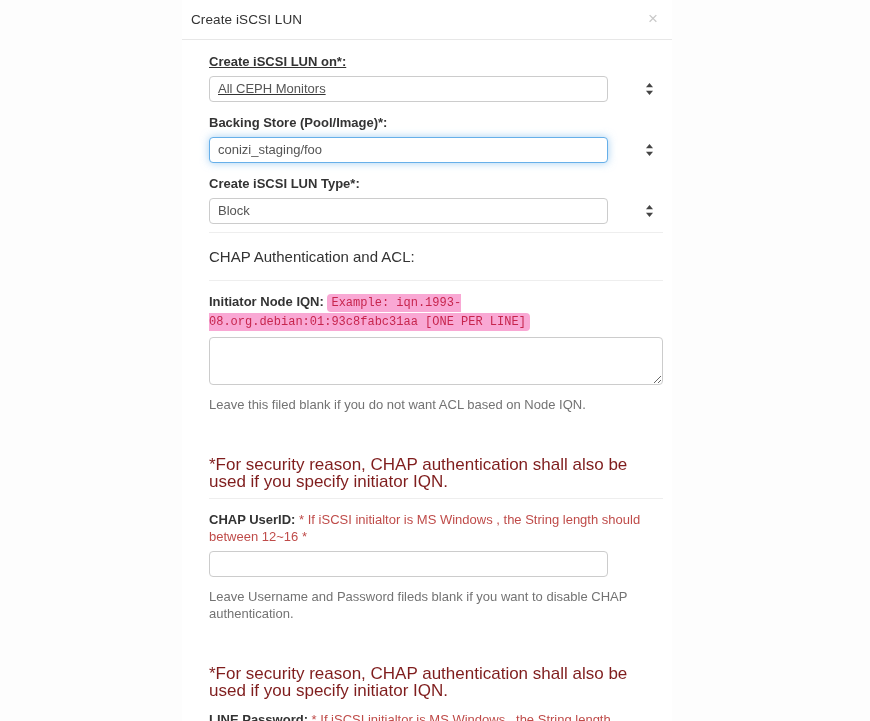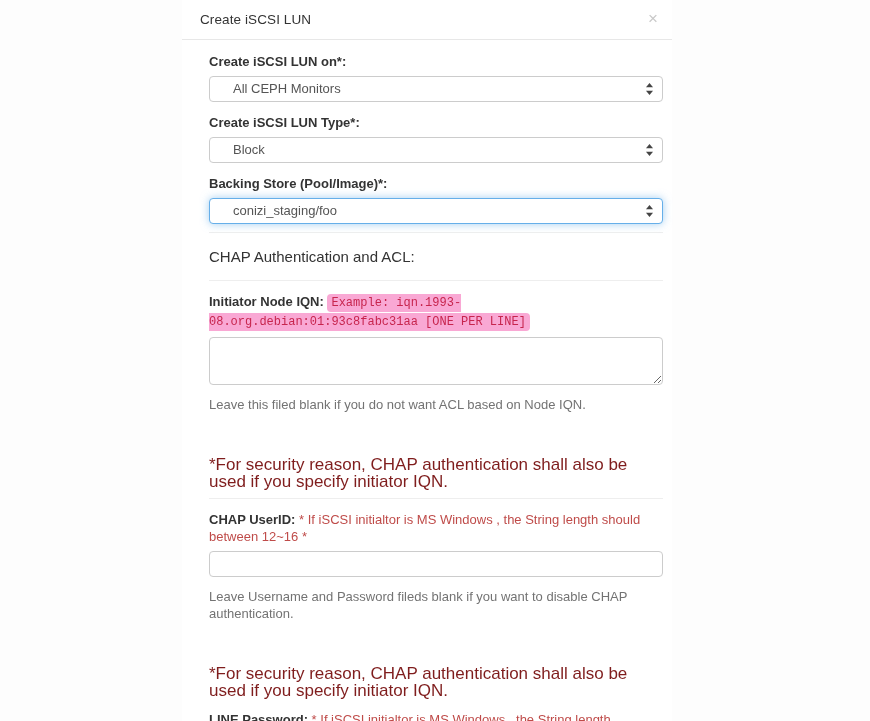--- a/index.html
+++ b/index.html
@@ -26,21 +26,21 @@
   }
 
   .modal-header {
     position: relative;
     height: 40px;
     border-bottom: 1px solid #e7e7e7;
     box-sizing: border-box;
   }
   .modal-title {
     position: absolute;
-    left: 18px;
+    left: 9px;
     top: 12px;
     font-size: 13.5px;
     font-weight: 400;
     color: #333333;
     letter-spacing: 0.1px;
   }
   .modal-close {
     position: absolute;
     right: 9px;
     top: 9px;
@@ -58,37 +58,37 @@
     font-family: "Liberation Sans", sans-serif;
   }
 
   .modal-body {
     padding: 0 27px 0 27px;
   }
 
   .form-group {
     padding-top: 12px;
   }
-  .form-group.first { padding-top: 13px; }
+  .form-group.first { padding-top: 13px; text-decoration: underline; }
 
   .control-label {
     display: block;
     font-size: 13px;
     font-weight: bold;
     color: #333333;
     margin-bottom: 6px;
     line-height: 17px;
   }
 
   .form-control {
     display: block;
     box-sizing: border-box;
-    width: 454px;
+    width: 399px;
     height: 26px;
-    padding: 3px 23px;
+    padding: 3px 8px;
     font-size: 13px;
     font-family: "Liberation Sans", sans-serif;
     color: #555555;
     background-color: #ffffff;
     border: 1px solid #cccccc;
     border-radius: 4px;
     outline: none;
   }
 
   select.form-control {
@@ -195,49 +195,49 @@
         <span class="select-arrows">
           <svg width="9" height="14" viewBox="0 0 9 14">
             <polygon points="4.5,1 8,5.2 1,5.2" fill="#444"></polygon>
             <polygon points="4.5,13 8,8.8 1,8.8" fill="#444"></polygon>
           </svg>
         </span>
       </div>
     </div>
 
     <div class="form-group">
+      <label class="control-label">Backing Store (Pool/Image)*:</label>
+      <div class="select-wrap">
+        <select class="form-control focused">
+          <option>conizi_staging/foo</option>
+        </select>
+        <span class="select-arrows">
+          <svg width="9" height="14" viewBox="0 0 9 14">
+            <polygon points="4.5,1 8,5.2 1,5.2" fill="#444"></polygon>
+            <polygon points="4.5,13 8,8.8 1,8.8" fill="#444"></polygon>
+          </svg>
+        </span>
+      </div>
+    </div>
+
+    <div class="form-group">
       <label class="control-label">Create iSCSI LUN Type*:</label>
       <div class="select-wrap">
         <select class="form-control">
           <option>Block</option>
         </select>
         <span class="select-arrows">
           <svg width="9" height="14" viewBox="0 0 9 14">
             <polygon points="4.5,1 8,5.2 1,5.2" fill="#444"></polygon>
             <polygon points="4.5,13 8,8.8 1,8.8" fill="#444"></polygon>
           </svg>
         </span>
       </div>
     </div>
 
-    <div class="form-group">
-      <label class="control-label">Backing Store (Pool/Image)*:</label>
-      <div class="select-wrap">
-        <select class="form-control focused">
-          <option>conizi_staging/foo</option>
-        </select>
-        <span class="select-arrows">
-          <svg width="9" height="14" viewBox="0 0 9 14">
-            <polygon points="4.5,1 8,5.2 1,5.2" fill="#444"></polygon>
-            <polygon points="4.5,13 8,8.8 1,8.8" fill="#444"></polygon>
-          </svg>
-        </span>
-      </div>
-    </div>
-
     <div class="spacer-sm"></div>
     <div class="divider"></div>
 
     <h3 class="section-title">CHAP Authentication and ACL:</h3>
 
     <div class="divider"></div>
 
     <div class="form-group">
       <label class="control-label">
         <span>Initiator Node IQN:</span>

